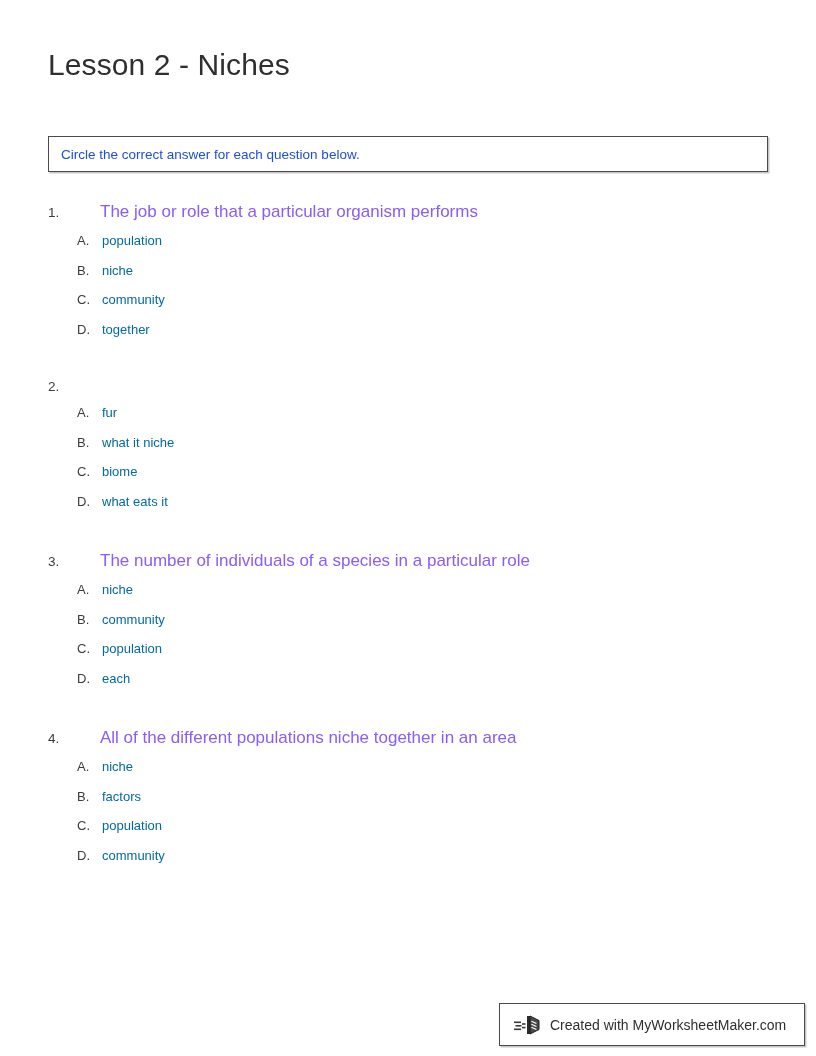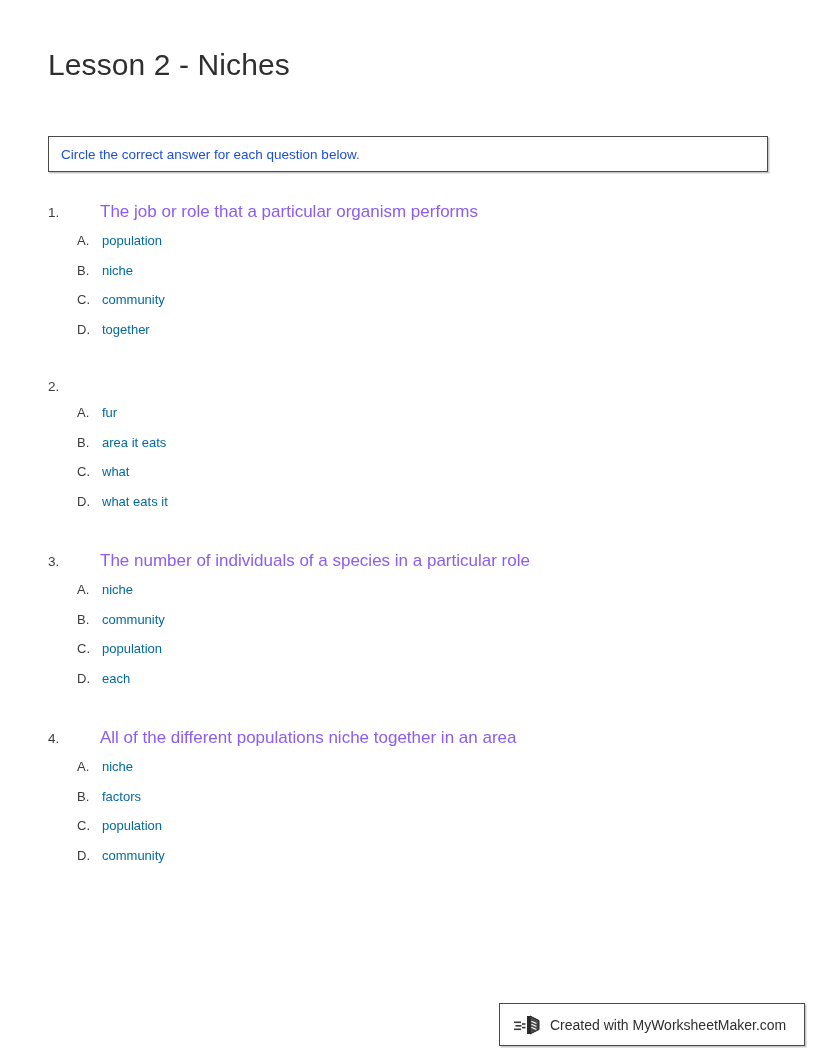--- a/index.html
+++ b/index.html
@@ -170,25 +170,25 @@
         <div class="question-line">
           <span class="question-number">2.</span>
         </div>
         <div class="options">
           <div class="option-row">
             <span class="option-letter">A.</span>
             <span class="option-text">fur</span>
           </div>
           <div class="option-row">
             <span class="option-letter">B.</span>
-            <span class="option-text">area it eats</span>
-          </div>
-          <div class="option-row">
-            <span class="option-letter">C.</span>
-            <span class="option-text">what</span>
+            <span class="option-text">what it niche</span>
+          </div>
+          <div class="option-row">
+            <span class="option-letter">C.</span>
+            <span class="option-text">biome</span>
           </div>
           <div class="option-row">
             <span class="option-letter">D.</span>
             <span class="option-text">what eats it</span>
           </div>
         </div>
       </div>
       <div class="question-block">
         <div class="question-line">
           <span class="question-number">3.</span>

